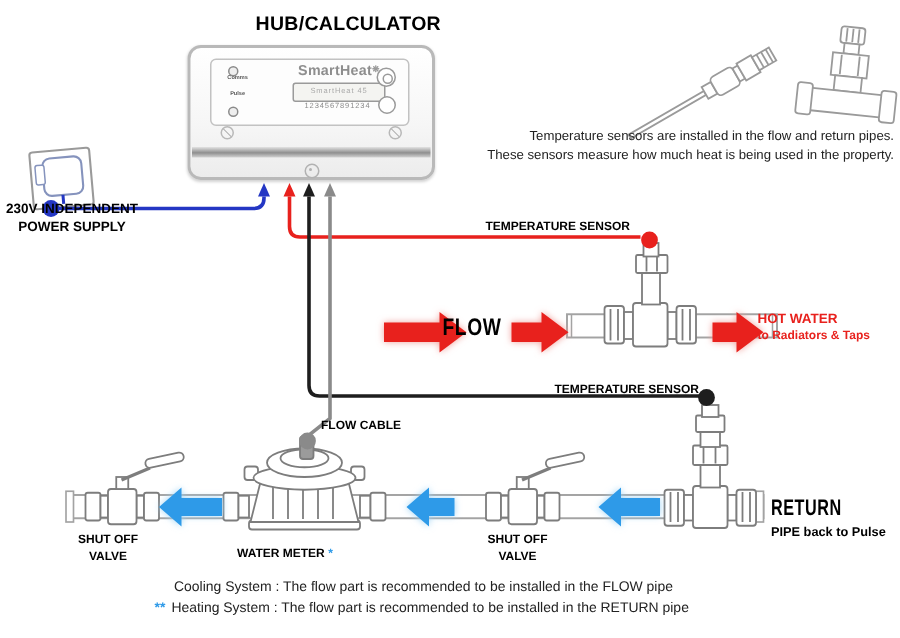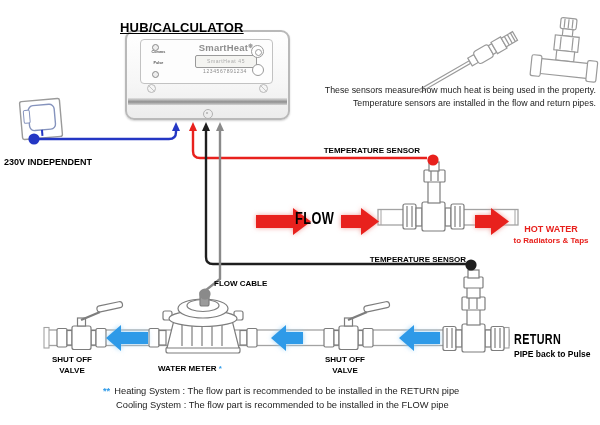--- a/index.html
+++ b/index.html
@@ -1,26 +1,26 @@
 <!DOCTYPE html>
 <html><head>
 <meta charset="utf-8">
 <style>
   html,body{margin:0;padding:0;background:#fff;}
   .stage{position:relative;width:600px;height:425px;background:#fff;overflow:hidden;
          font-family:"Liberation Sans",sans-serif;color:#000;}
   .lbl{position:absolute;font-weight:bold;color:#000;white-space:nowrap;}
-  .title{left:120px;top:20px;width:174px;text-align:left;font-size:13px;letter-spacing:.2px;text-decoration:underline;}
+  .title{left:120px;top:8px;width:174px;text-align:right;font-size:13px;letter-spacing:.2px;}
   .info{position:absolute;left:300px;top:84px;width:296px;text-align:right;
         font-size:8.8px;line-height:13px;color:#222;font-weight:normal;}
-  .power{left:2px;top:157px;width:92px;text-align:center;font-size:9px;line-height:11.5px;}
+  .power{left:2px;top:134px;width:92px;text-align:center;font-size:9px;line-height:11.5px;}
   .tsensor1{left:314px;top:146px;width:106px;text-align:right;font-size:8px;}
   .tsensor2{left:360px;top:255px;width:106px;text-align:right;font-size:8px;}
   .flowword{left:295px;top:210px;font-size:16px;transform:scaleX(.8);transform-origin:left center;letter-spacing:.5px;}
-  .hotwater{left:505px;top:224px;width:92px;text-align:center;color:#e8211d;font-size:9px;line-height:11px;}
+  .hotwater{left:505px;top:207px;width:92px;text-align:left;color:#e8211d;font-size:9px;line-height:11px;}
   .hotwater .sub{font-size:8px;}
   .pulsecable{left:214px;top:279px;font-size:8px;}
   .shutoff1{left:40px;top:355px;width:64px;text-align:center;font-size:8px;line-height:10.5px;}
   .shutoff2{left:313px;top:355px;width:64px;text-align:center;font-size:8px;line-height:10.5px;}
   .watermeter{left:158px;top:364px;width:94px;font-size:8px;}
   .watermeter .star{color:#2e9ae8;}
   .returnword{left:514px;top:330px;font-size:15px;transform:scaleX(.72);transform-origin:left center;letter-spacing:.5px;}
   .returnsub{left:514px;top:349px;font-size:8.5px;}
   .footnote{position:absolute;left:103px;top:385px;font-size:9.3px;line-height:13.8px;color:#222;}
   .fn-star{color:#2e9ae8;font-weight:bold;margin-right:4px;}
@@ -242,26 +242,27 @@
     </div>
     <span class="screw screw-l"></span>
     <span class="screw screw-r"></span>
     <div class="hub-band"></div>
     <span class="screw-b"></span>
   </div>
 
   <div class="lbl title">HUB/CALCULATOR</div>
 
   <div class="info">
+    <div>Temperature sensors are installed in the flow and return pipes.</div>
     <div>These sensors measure how much heat is being used in the property.</div>
-    <div>Temperature sensors are installed in the flow and return pipes.</div>
   </div>
 
   <div class="lbl power">
     <div>230V INDEPENDENT</div>
+    <div>POWER SUPPLY</div>
   </div>
 
   <div class="lbl tsensor1">TEMPERATURE SENSOR</div>
 
   <div class="lbl flowword">FLOW</div>
 
   <div class="lbl hotwater">
     <div>HOT WATER</div>
     <div class="sub">to Radiators &amp; Taps</div>
   </div>
@@ -279,17 +280,17 @@
 
   <div class="lbl shutoff2">
     <div>SHUT OFF</div>
     <div>VALVE</div>
   </div>
 
   <div class="lbl returnword">RETURN</div>
   <div class="lbl returnsub">PIPE back to Pulse</div>
 
   <div class="footnote">
+    <div class="fn-line fn-line2">Cooling System : The flow part is recommended to be installed in the FLOW pipe</div>
     <div class="fn-line"><span class="fn-star">**</span><span>Heating System : The flow part is recommended to be installed in the RETURN pipe</span></div>
-    <div class="fn-line fn-line2">Cooling System : The flow part is recommended to be installed in the FLOW pipe</div>
   </div>
 
 </div>
 
 </body></html>

